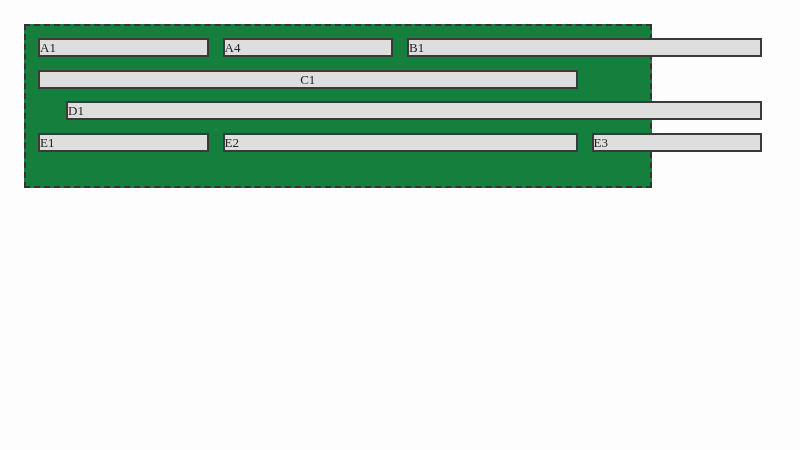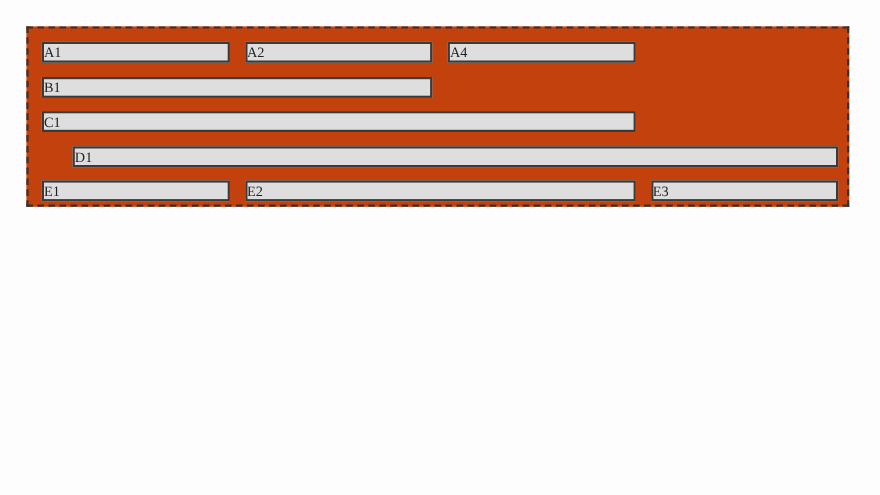--- a/index.html
+++ b/index.html
@@ -1,39 +1,38 @@
 <!DOCTYPE html>
 <html><head>
 <meta charset="utf-8">
 <style>
   html, body { margin:0; padding:0; background:#fdfdfd; width:800px; height:450px; overflow:hidden; }
   .container {
-    position:absolute; left:24px; top:24px; width:748px; height:164px;
-    background:#c2410c; border:2px dashed #333; box-sizing:border-box;
+    position:absolute; left:24px; top:24px; width:628px; height:164px;
+    background:#15803d; border:2px dashed #333; box-sizing:border-box;
   }
   .grid {
     position:absolute; left:12px; top:12px; width:724px;
     display:grid; grid-template-columns:repeat(4, 1fr); column-gap:14px; row-gap:12.5px;
   }
   .cell {
     height:19px; box-sizing:border-box; background:#dedede; border:2px solid #3a3a3a;
     font-family:"Liberation Serif", serif; font-size:13px; line-height:15px; color:#222;
     padding-left:0px; overflow:hidden; white-space:nowrap;
   }
   .span2 { grid-column:span 2; }
-  .span3 { grid-column:span 3; }
+  .span3 { grid-column:span 3;text-align:center; }
   .span4 { grid-column:span 4;margin-left:28px; }
 </style>
 </head>
 <body>
 
 <div class="container">
   <div class="grid">
     <div class="cell">A1</div>
-    <div class="cell">A2</div>
     <div class="cell">A4</div>
 
     <div class="cell span2">B1</div>
 
     <div class="cell span3">C1</div>
 
     <div class="cell span4">D1</div>
 
     <div class="cell">E1</div>
     <div class="cell span2">E2</div>

